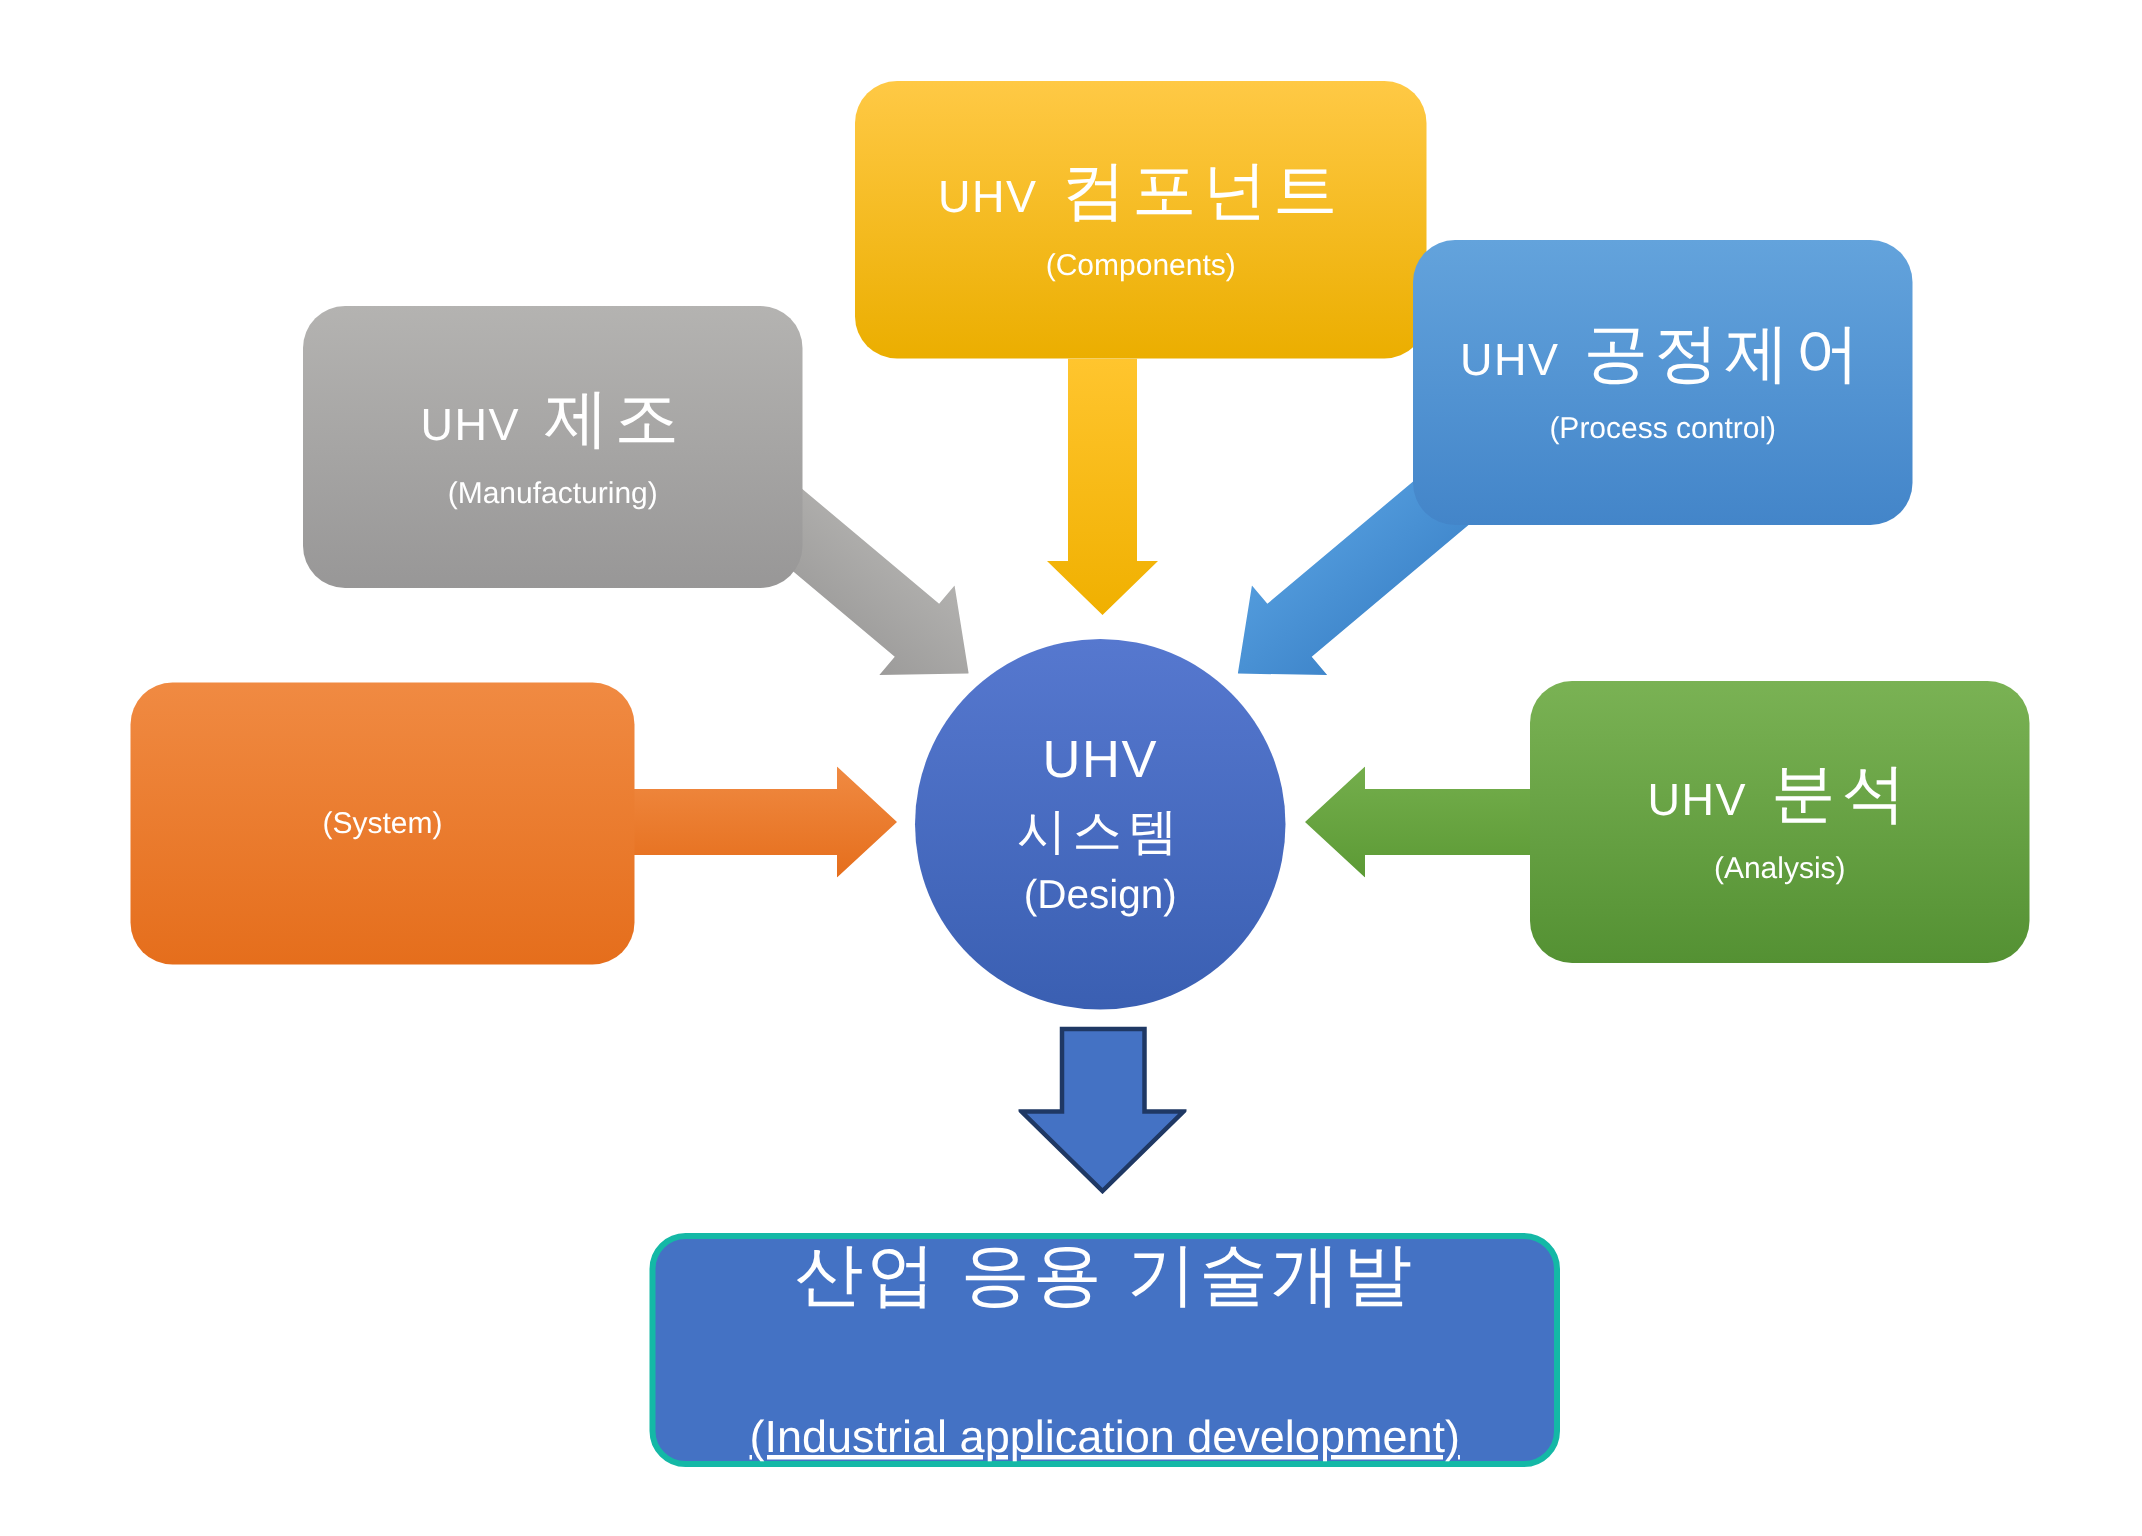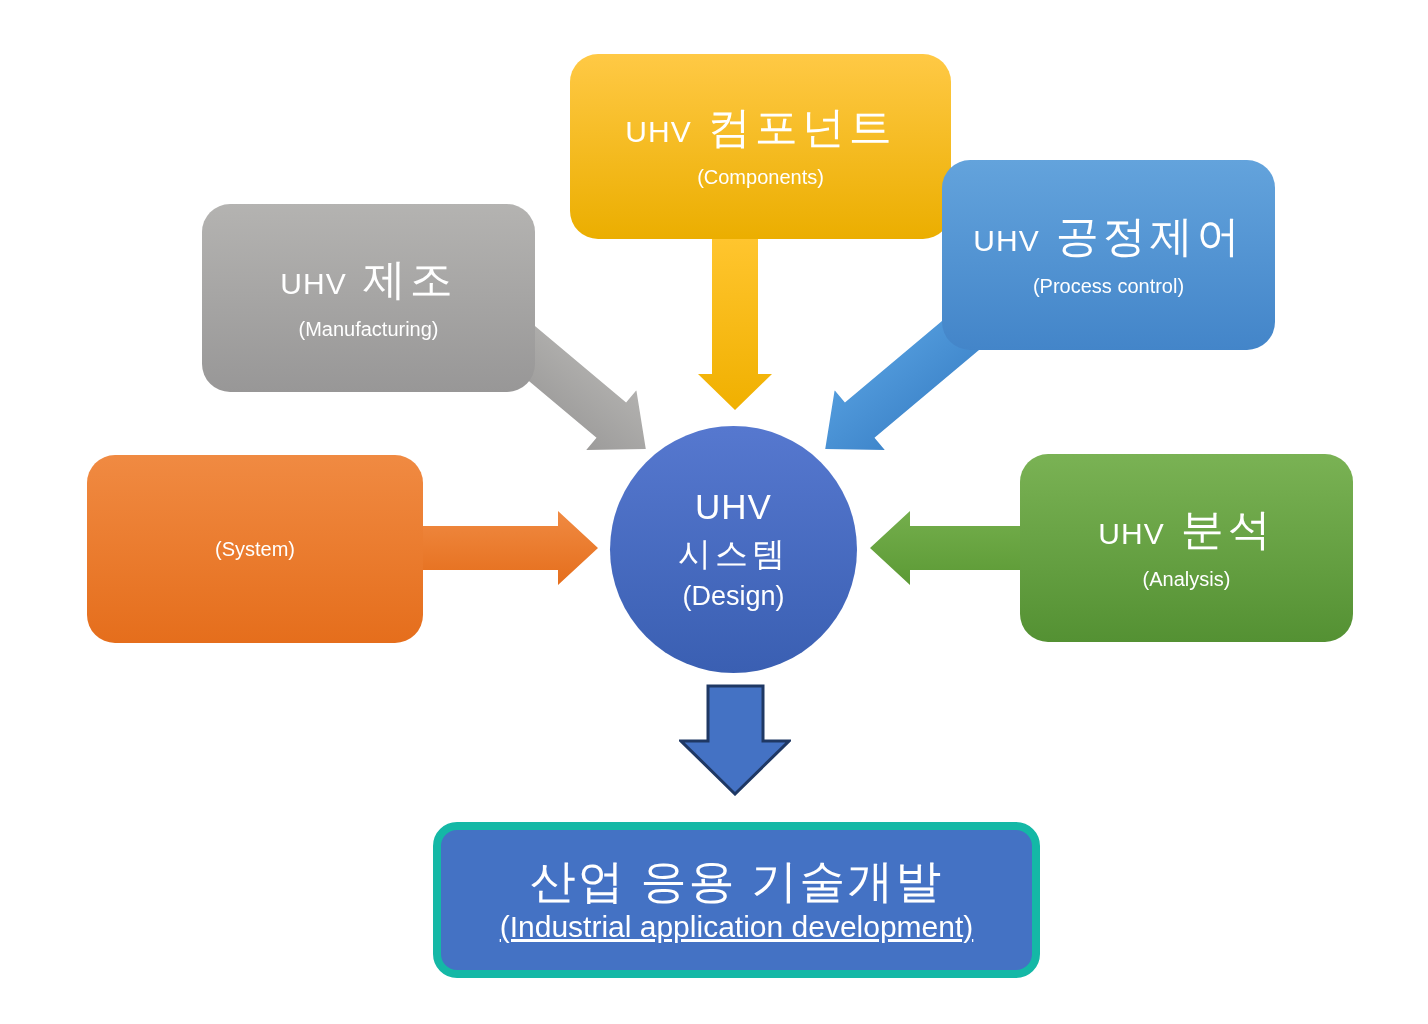--- a/index.html
+++ b/index.html
@@ -30,21 +30,21 @@
     left:610px; top:426px; width:247px; height:247px; border-radius:50%;
     background:linear-gradient(180deg,#5678CF,#3A5FB2); gap:13px; z-index:2;
   }
   #node-system .sys-l1 { font-size:35px; line-height:1; letter-spacing:1px; }
   #node-system .sys-l2 { font-size:33px; line-height:1; letter-spacing:4px; }
   #node-system .sys-l3 { font-size:27px; line-height:1; }
 
   
   #node-output {
     left:433px; top:822px; width:607px; height:156px;
-    background:#4472C4; border:8px solid #14b8a6; border-radius:24px; gap:8px;
+    background:#4472C4; border:4px solid #14b8a6; border-radius:24px; gap:8px;justify-content:space-between;
   }
   #node-output .out-ko { font-size:46px; line-height:1; letter-spacing:2px; white-space:nowrap; }
   #node-output .out-en { font-size:30px; line-height:1; white-space:nowrap;text-decoration:underline; }
 
   
   .arrow { position:absolute; z-index:1; }
   #arrow-manufacturing   { left:478px; top:349px; transform:rotate(40deg); }
   #arrow-process-control { left:803px; top:349px; transform:rotate(140deg); }
 </style>
 </head>

